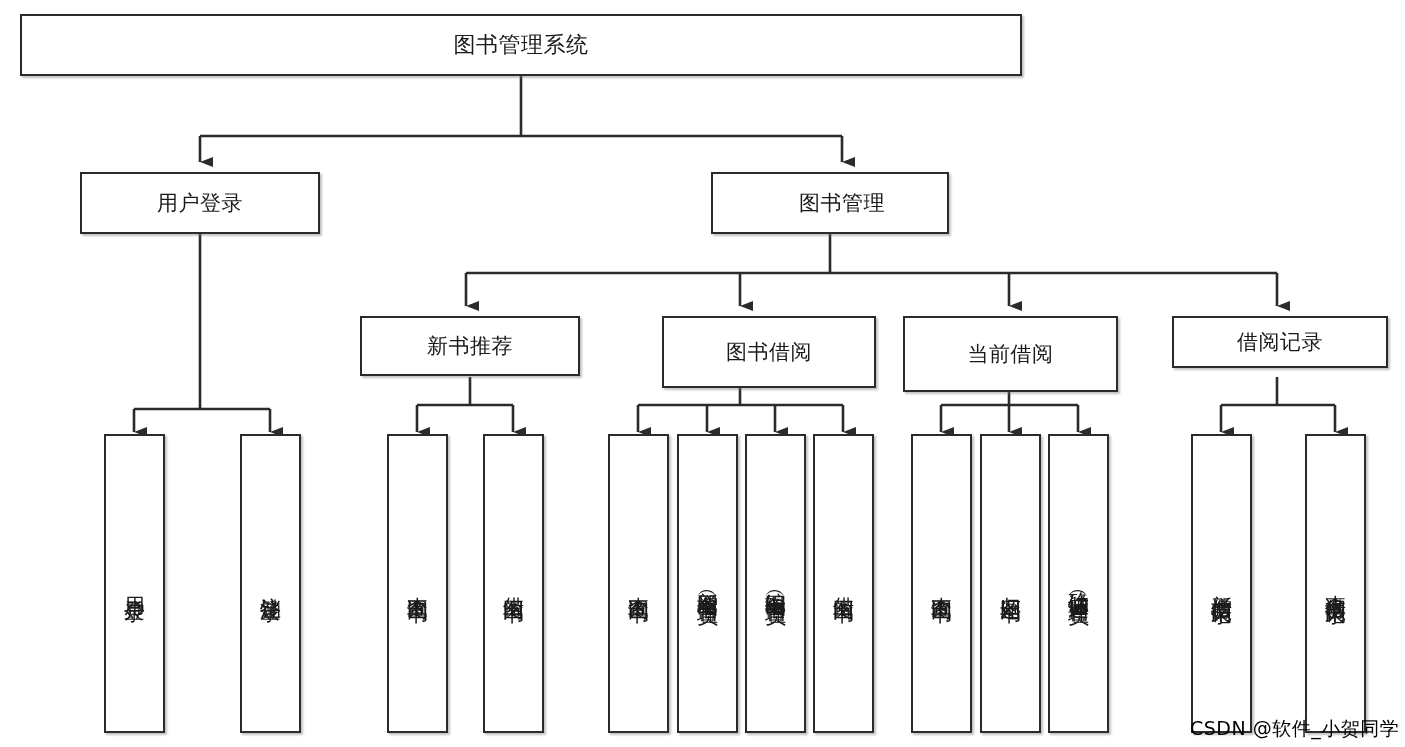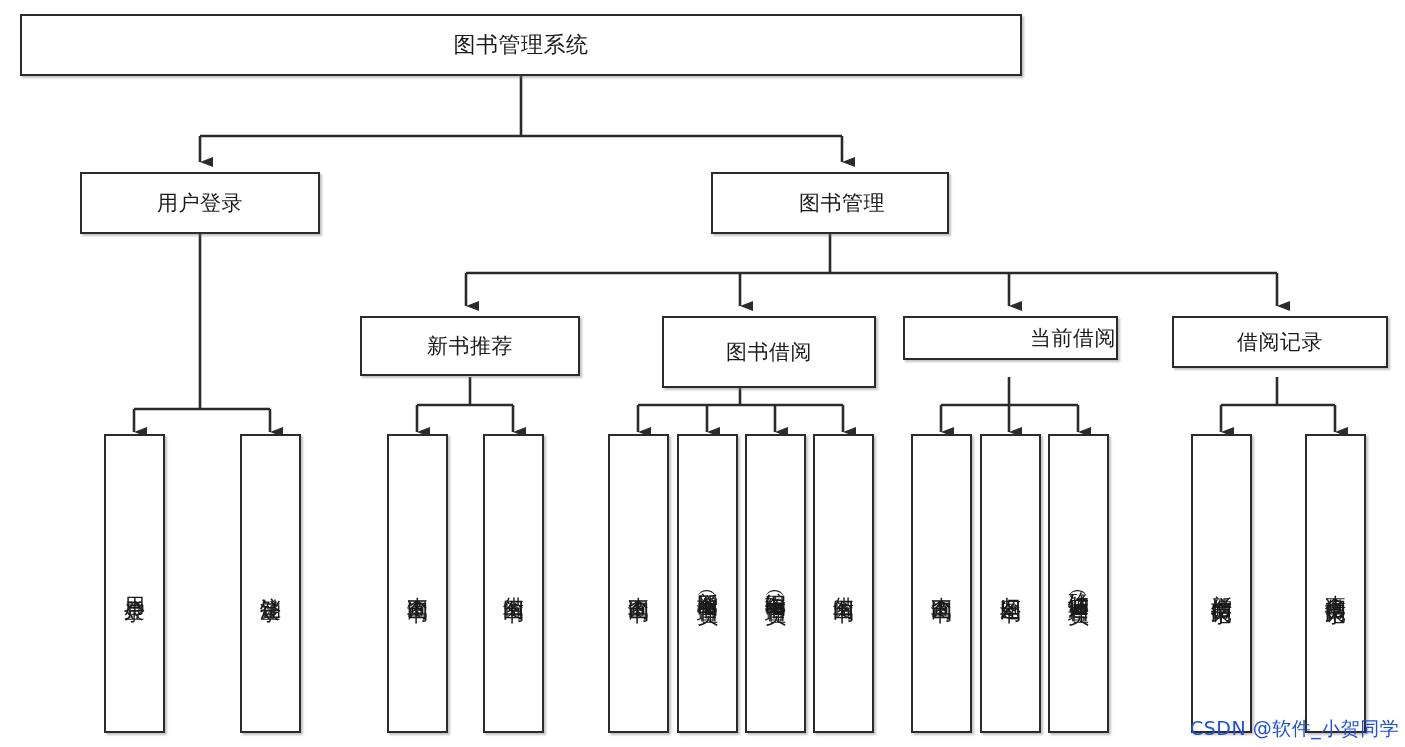--- a/index.html
+++ b/index.html
@@ -55,21 +55,21 @@
   .node.leaf .node-label {
     writing-mode: vertical-rl;
     text-orientation: upright;
     font-size: 21px;
     line-height: 1.05;
     letter-spacing: 2px;
     max-height: 100%;
   }
   .watermark {
     position: absolute;
-    color: #1d4ed8;
+    color: #000000;
     font-size: 19px;
     white-space: nowrap;
     letter-spacing: 0.5px;
     font-family: "DejaVu Sans", "Liberation Sans", sans-serif;
   }
 </style>
 </head>
 <body>
 
 <div id="canvas">
@@ -134,21 +134,21 @@
   <div class="node level2" style="left:711px; top:172px; width:238px; height:62px;padding-left:24px;">
     <span class="node-label">图书管理</span>
   </div>
 
   <div class="node level3" style="left:360px; top:316px; width:220px; height:60px;">
     <span class="node-label">新书推荐</span>
   </div>
   <div class="node level3" style="left:633px; top:316px; width:214px; height:72px;margin-left:29px;">
     <span class="node-label">图书借阅</span>
   </div>
-  <div class="node level3" style="left:903px; top:316px; width:215px; height:44px;justify-content:flex-end;">
+  <div class="node level3" style="left:903px; top:316px; width:215px; height:76px;">
     <span class="node-label">当前借阅</span>
   </div>
   <div class="node level3" style="left:1172px; top:316px; width:216px; height:52px;">
     <span class="node-label">借阅记录</span>
   </div>
 
   <div class="node leaf" style="left:104px; top:434px; width:61px; height:299px;">
     <span class="node-label">用户登录</span>
   </div>
   <div class="node leaf" style="left:240px; top:434px; width:61px; height:299px;">

